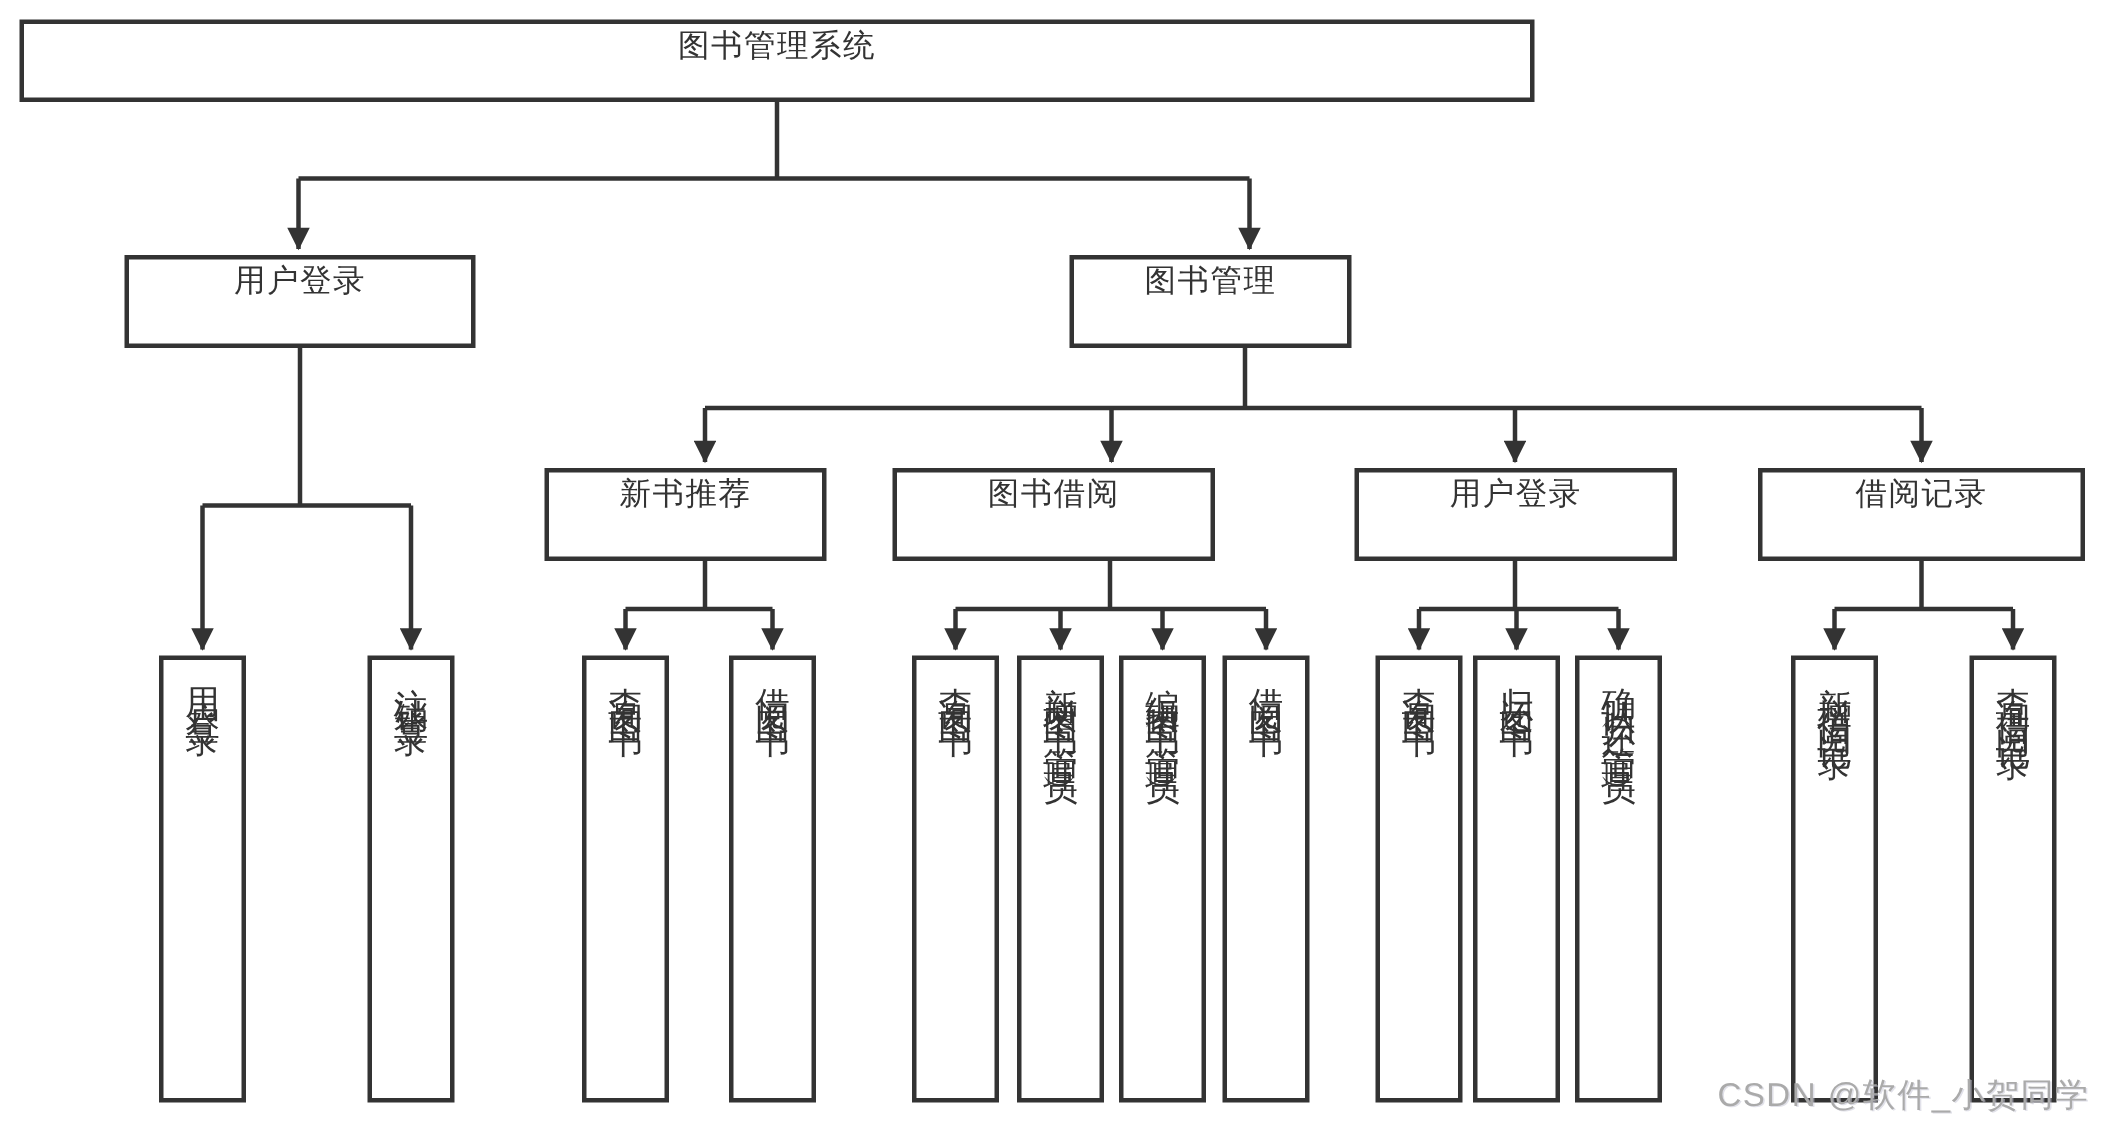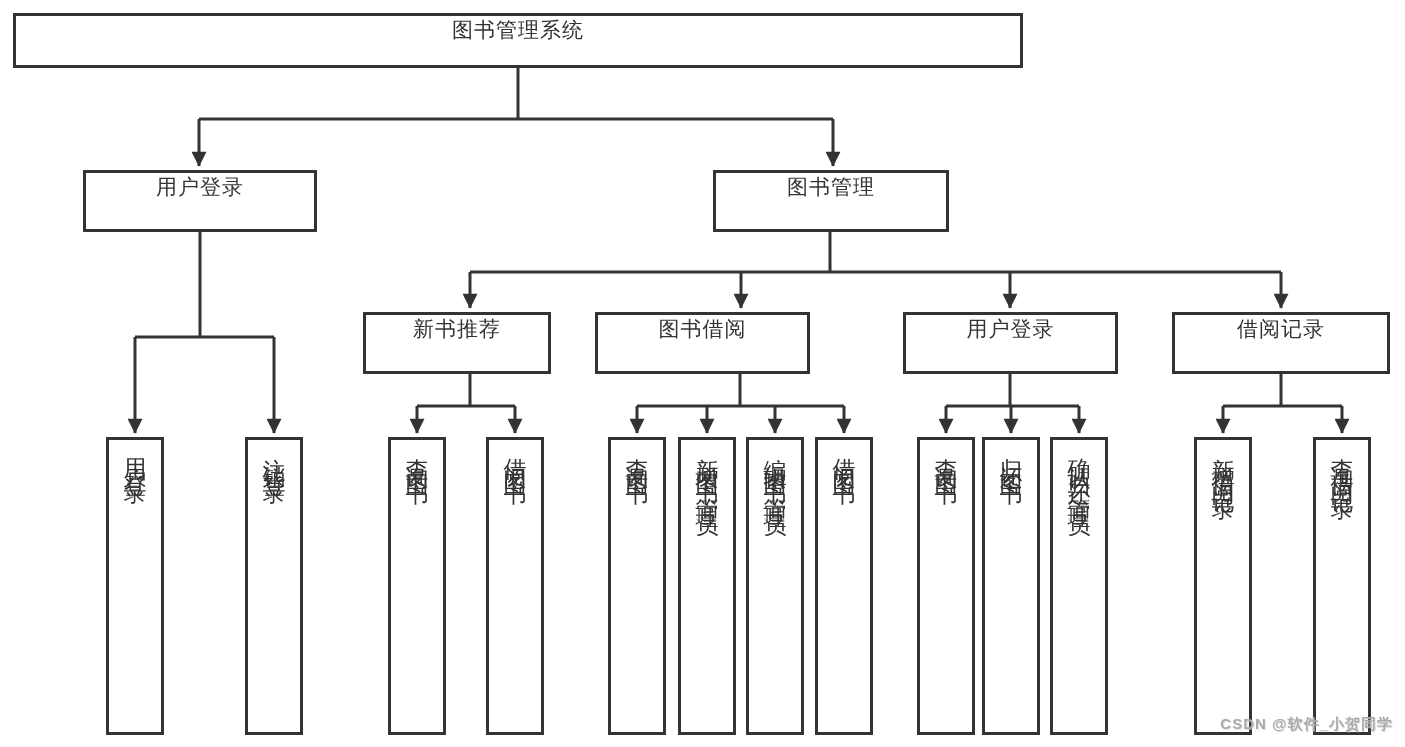--- a/index.html
+++ b/index.html
@@ -29,26 +29,25 @@
     writing-mode:vertical-lr;
     text-orientation:mixed;
     font-size:23px;
     letter-spacing:8px;
     line-height:1;
     color:#333333;
   }
   .watermark{
     position:absolute;
     right:12px;top:715px;
-    font-size:15px;
+    font-size:22px;
     color:var(--wm);
     letter-spacing:1px;
     text-shadow:1px 1px 0 rgba(200,200,215,.55);
     white-space:nowrap;
-    font-weight:bold;
   }
 </style>
 </head>
 <body>
 
 <div class="canvas">
 
   <svg class="connectors" viewBox="0 0 1405 747" xmlns="http://www.w3.org/2000/svg" aria-hidden="true">
     <defs>
       <marker id="arrow" viewBox="0 0 10 10" refX="9.5" refY="5" markerWidth="6" markerHeight="5" orient="auto-start-reverse">
@@ -99,21 +98,21 @@
     </g>
   </svg>
 
   <div class="node h-node" style="left:13px;top:13px;width:1010px;height:55px;">
     <span>图书管理系统</span>
   </div>
 
   <div class="node h-node" style="left:83px;top:170px;width:234px;height:62px;">
     <span>用户登录</span>
   </div>
-  <div class="node h-node" style="left:713px;top:170px;width:236px;height:62px;">
+  <div class="node h-node" style="left:713px;top:170px;width:188px;height:62px;">
     <span>图书管理</span>
   </div>
 
   <div class="node h-node" style="left:363px;top:312px;width:188px;height:62px;">
     <span>新书推荐</span>
   </div>
   <div class="node h-node" style="left:595px;top:312px;width:215px;height:62px;">
     <span>图书借阅</span>
   </div>
   <div class="node h-node" style="left:903px;top:312px;width:215px;height:62px;">

